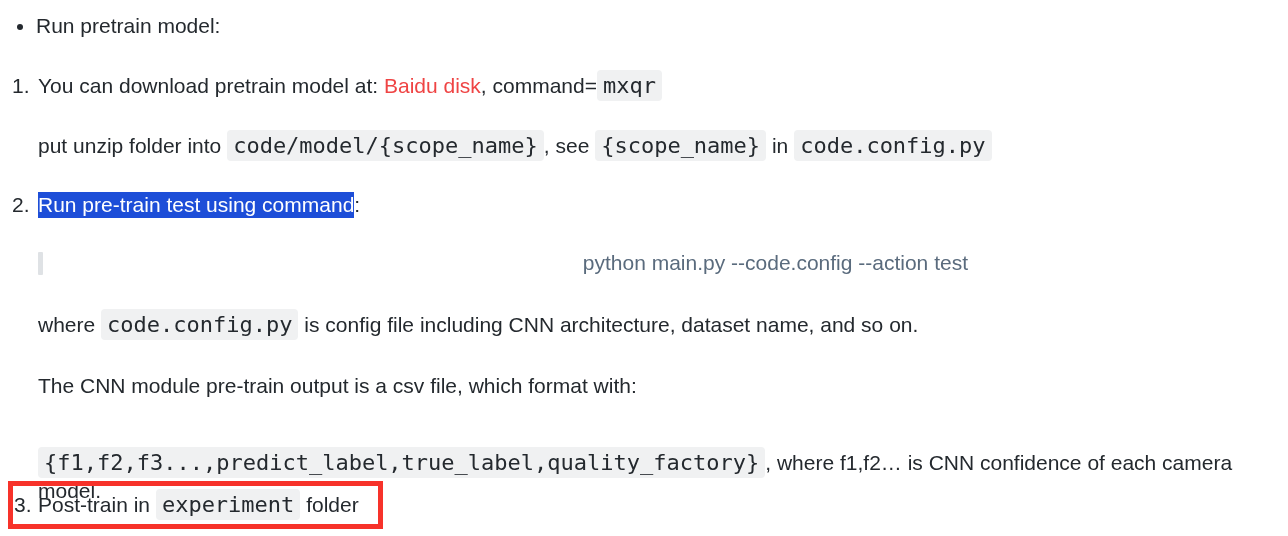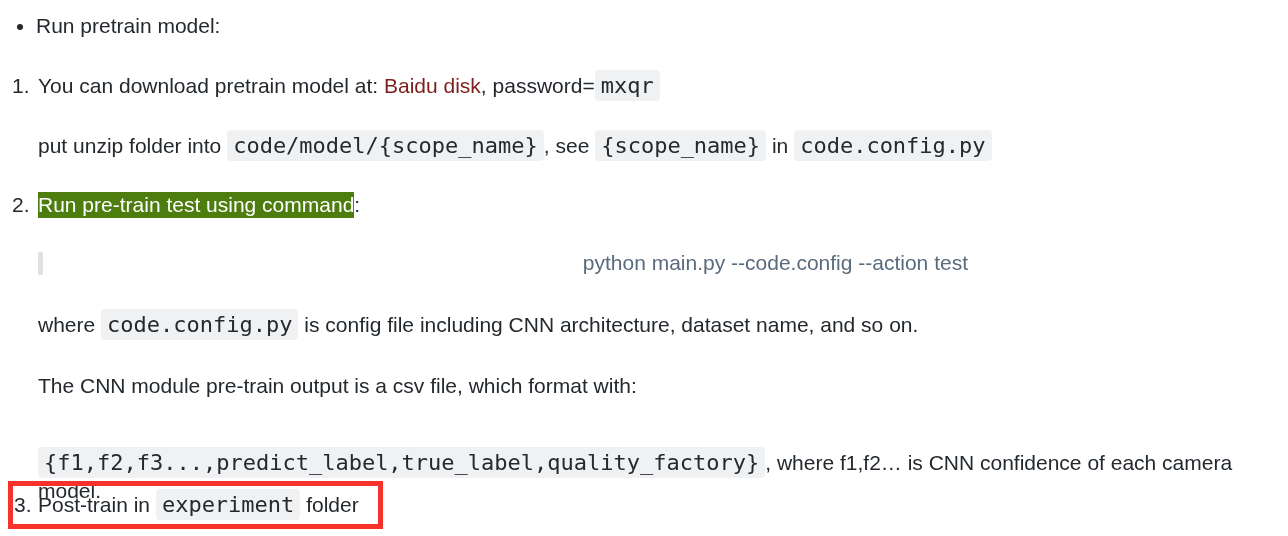--- a/index.html
+++ b/index.html
@@ -64,27 +64,27 @@
     background: #f0f1f2;
     border-radius: 4px;
     padding: 3px 6px;
     color: #24292e;
     white-space: pre;
     line-height: 1;
   }
 
   
   a.link {
-    color: #7f1d1d;
+    color: #ef4444;
     text-decoration: none;
   }
 
   
   .selected {
-    background: #4d7c0f;
+    background: #1d4ed8;
     color: #ffffff;
     padding: 1px 0 2px 0;
   }
 
   
   .quote {
     position: relative;
     padding-left: 30px;
     color: #6a737d;
     font-size: 21px;
@@ -123,21 +123,21 @@
 
   <ul class="bullet-list abs" style="left:0; top:12px; width:1288px;">
     <li>
       <span>Run pretrain model:</span>
     </li>
   </ul>
 
   <div class="abs" style="left:0; top:72px; width:1288px;">
     <div class="para" style="position:relative; padding-left:38px;">
       <span class="marker" style="position:absolute; left:12px; top:0;">1.</span>
-      <span>You can download pretrain model at: </span><a class="link" href="#">Baidu disk</a><span>, password=</span><code>mxqr</code>
+      <span>You can download pretrain model at: </span><a class="link" href="#">Baidu disk</a><span>, command=</span><code>mxqr</code>
     </div>
   </div>
 
   <div class="abs para" style="left:38px; top:132px; width:1250px;">
     <span>put unzip folder into</span>
     <code>code/model/{scope_name}</code><span>, see</span>
     <code>{scope_name}</code>
     <span>in</span>
     <code>code.config.py</code>
   </div>

